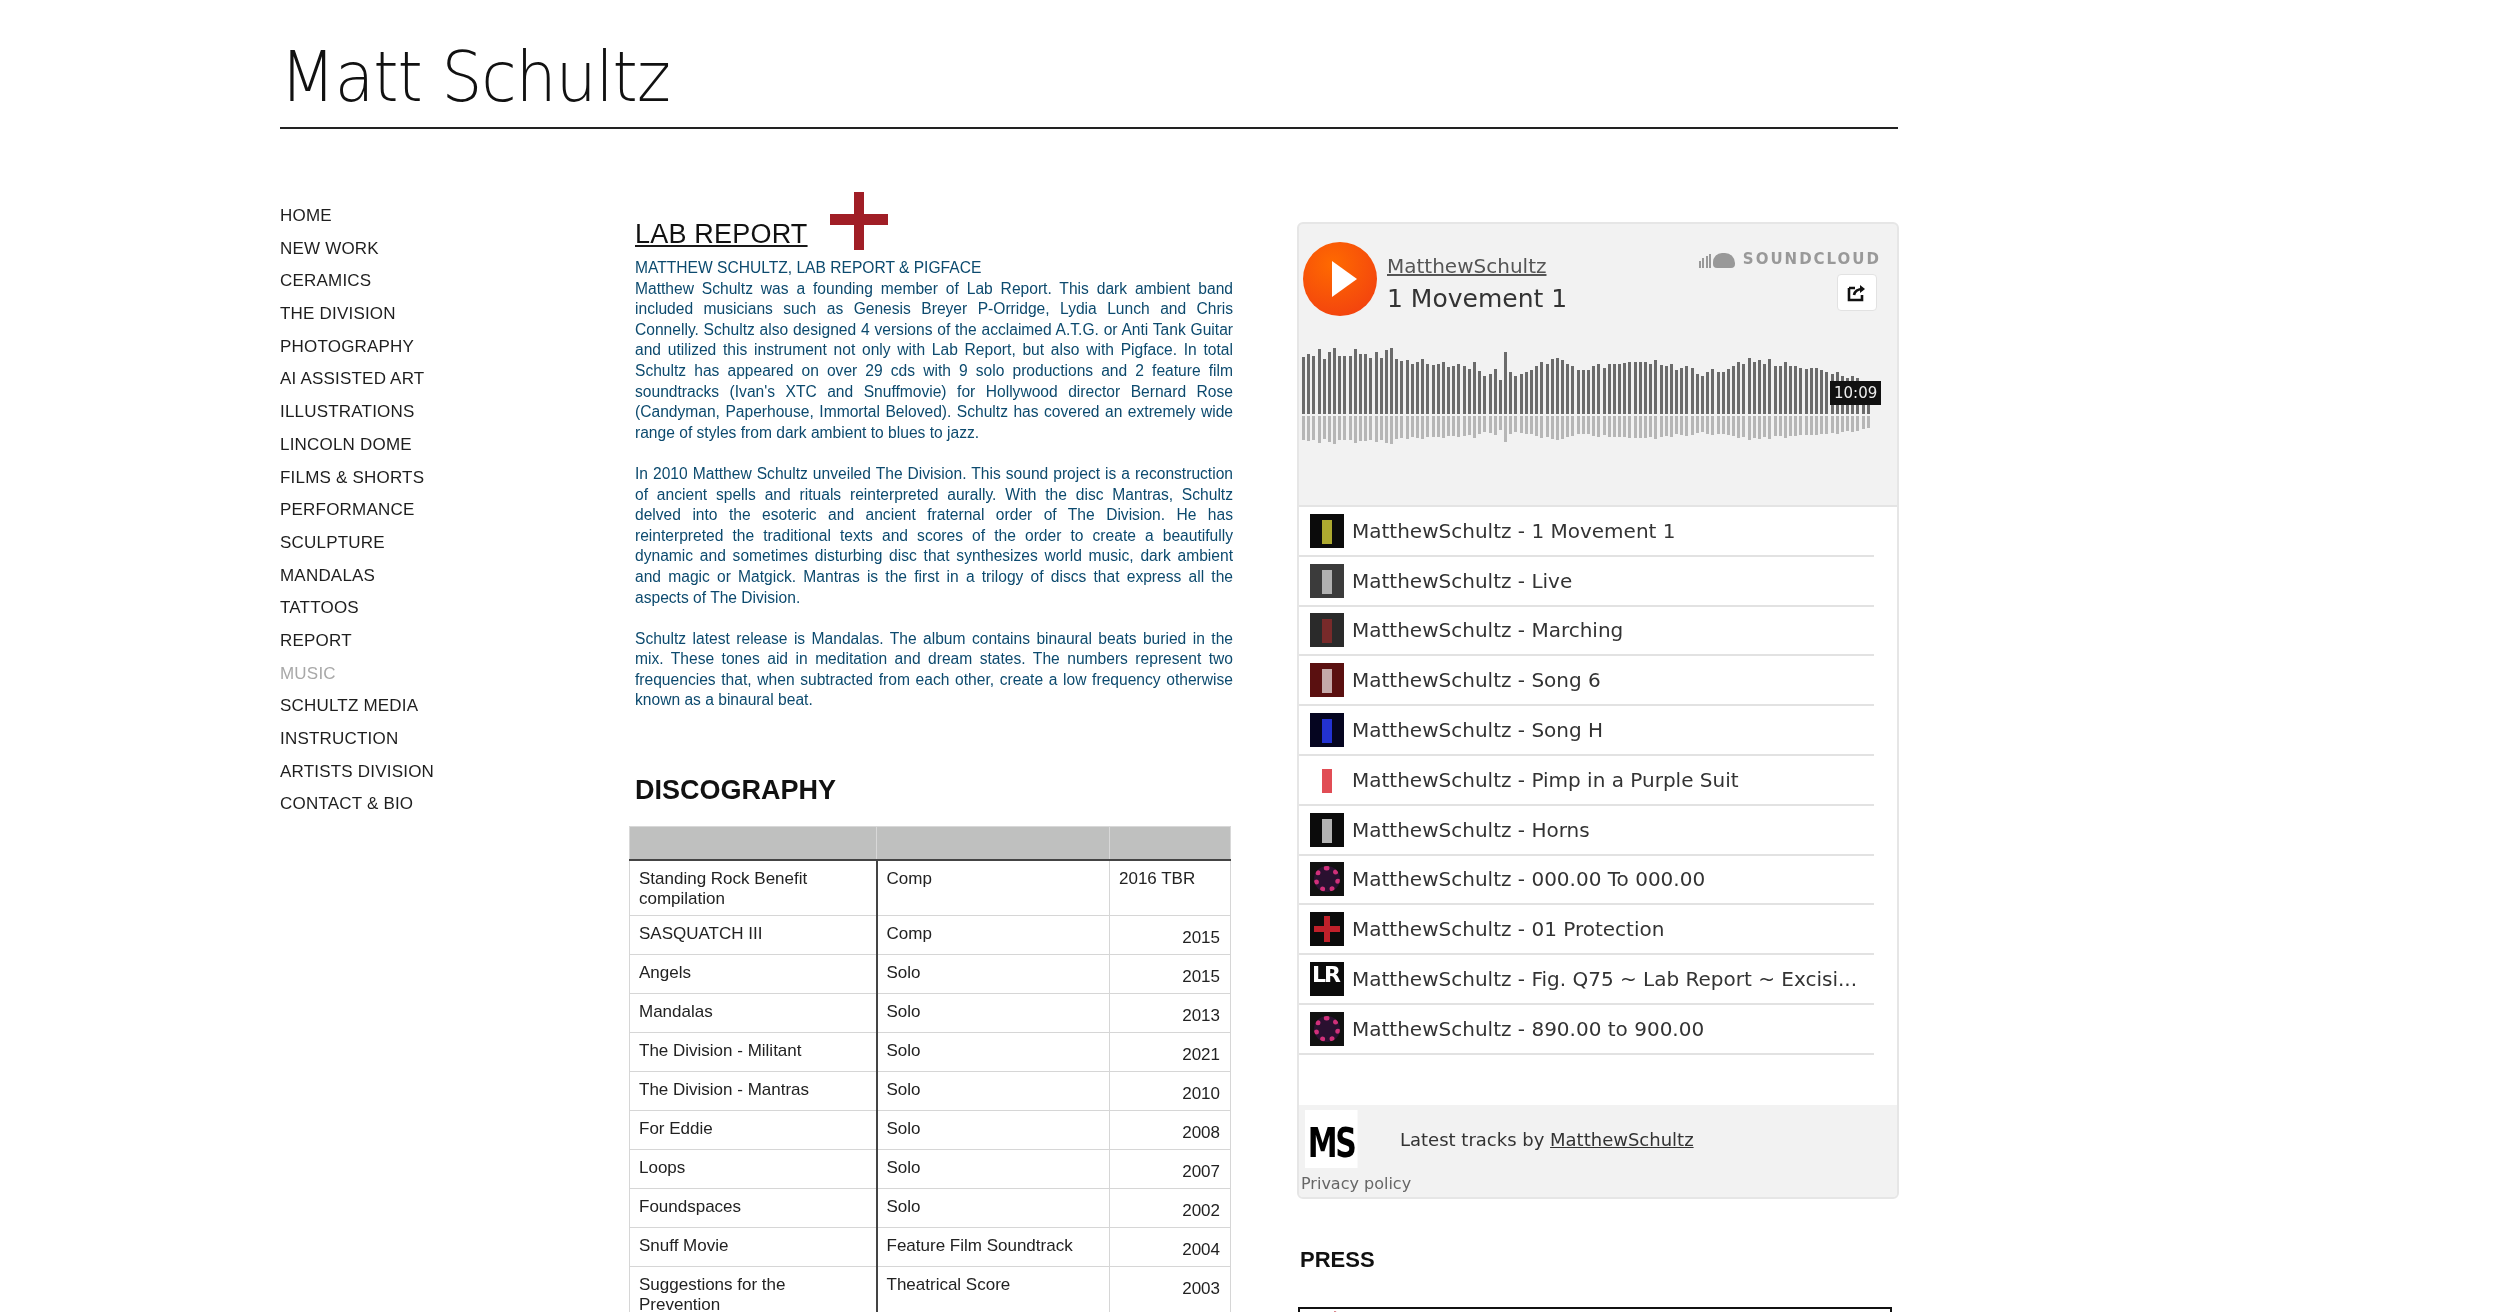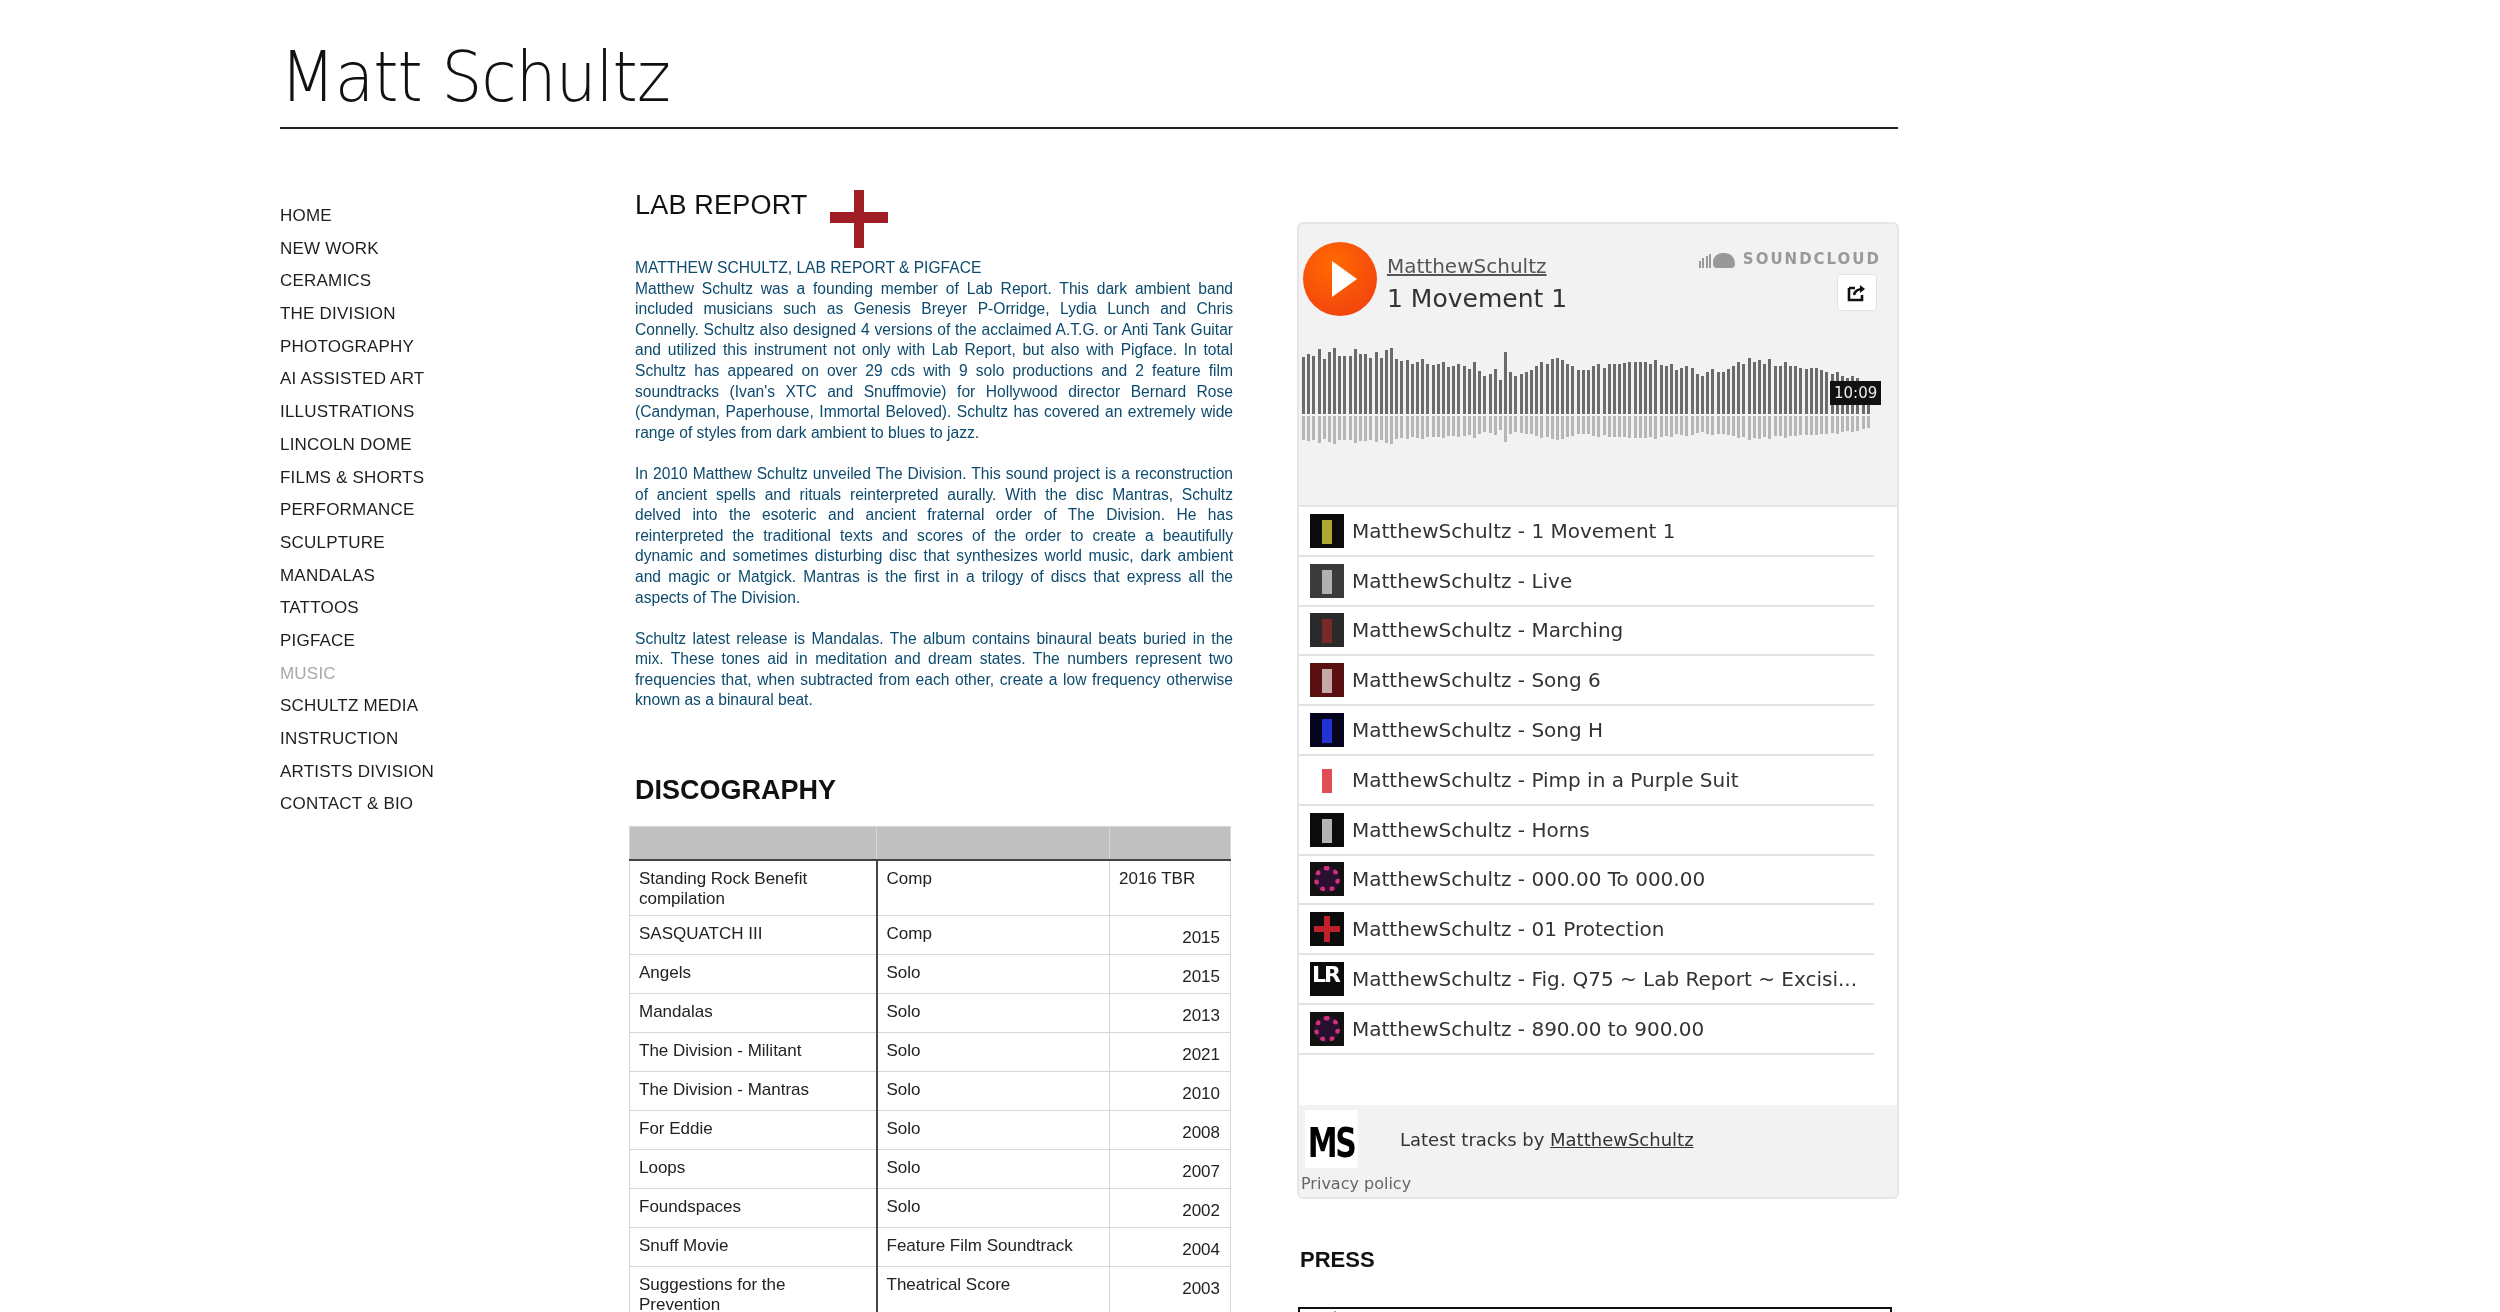--- a/index.html
+++ b/index.html
@@ -7,21 +7,21 @@
   body { position: relative; font-family: "Liberation Sans", sans-serif; color: #1a1a1a; }
 
   .site-title { position: absolute; left: 280px; top: 42px; font-family: "DejaVu Sans", sans-serif; font-weight: 300; font-size: 70px; letter-spacing: -1px; color: #111; line-height: 1; transform: scaleX(0.92); transform-origin: left top; }
   .title-rule { position: absolute; left: 280px; top: 127px; width: 1618px; height: 2px; background: #222; }
 
   .sidebar { position: absolute; left: 280px; top: 205px; width: 250px; }
   .nav-item { display: block; font-size: 17px; height: 32.7px; line-height: 22px; color: #1e1e1e; letter-spacing: 0.2px; text-decoration: none; cursor: pointer; }
   .nav-item.active { color: #a8a8a8; }
 
   .main { position: absolute; left: 635px; top: 190px; width: 598px; }
-  .section-head { display: flex; align-items: flex-start; height: 60px; }
+  .section-head { display: flex; align-items: flex-end; height: 60px; text-decoration: underline; }
   .section-title { font-size: 27px; font-weight: 400; color: #111; letter-spacing: 0.2px; }
   .red-cross { position: relative; width: 58px; height: 58px; margin-left: 22px; }
   .red-cross .v { position: absolute; left: 24px; top: 0; width: 10px; height: 58px; background: #a01e26; }
   .red-cross .h { position: absolute; left: 0; top: 22px; width: 58px; height: 11px; background: #a01e26; }
 
   .body-text { font-size: 15.6px; line-height: 20.6px; color: #0c4a6e; text-align: justify; }
   .body-text p { margin-bottom: 20.6px; }
   .body-text .caps { display: block; text-align: left; }
 
   .disco-title { position: absolute; left: 635px; top: 775px; font-size: 27px; color: #111; }
@@ -75,21 +75,21 @@
     <a class="nav-item">THE DIVISION</a>
     <a class="nav-item">PHOTOGRAPHY</a>
     <a class="nav-item">AI ASSISTED ART</a>
     <a class="nav-item">ILLUSTRATIONS</a>
     <a class="nav-item">LINCOLN DOME</a>
     <a class="nav-item">FILMS &amp; SHORTS</a>
     <a class="nav-item">PERFORMANCE</a>
     <a class="nav-item">SCULPTURE</a>
     <a class="nav-item">MANDALAS</a>
     <a class="nav-item">TATTOOS</a>
-    <a class="nav-item">PIGFACE</a>
+    <a class="nav-item">REPORT</a>
     <a class="nav-item active">MUSIC</a>
     <a class="nav-item">SCHULTZ MEDIA</a>
     <a class="nav-item">INSTRUCTION</a>
     <a class="nav-item">ARTISTS DIVISION</a>
     <a class="nav-item">CONTACT &amp; BIO</a>
   </nav>
 
 <div class="main">
   <div class="section-head">
     <h2 class="section-title">LAB REPORT</h2>

